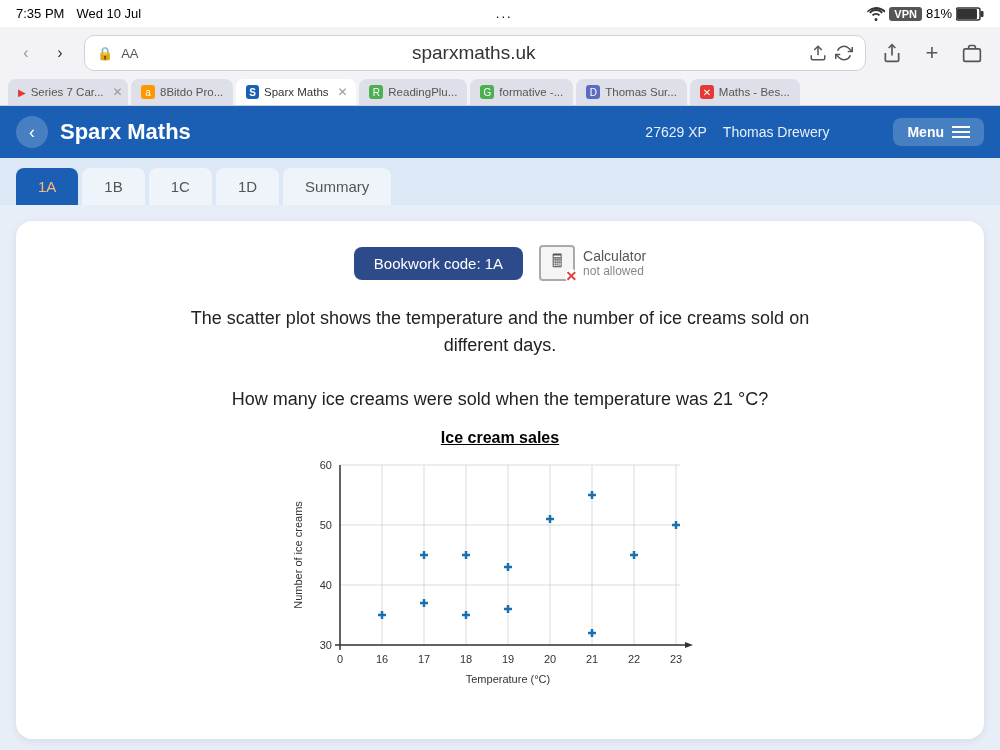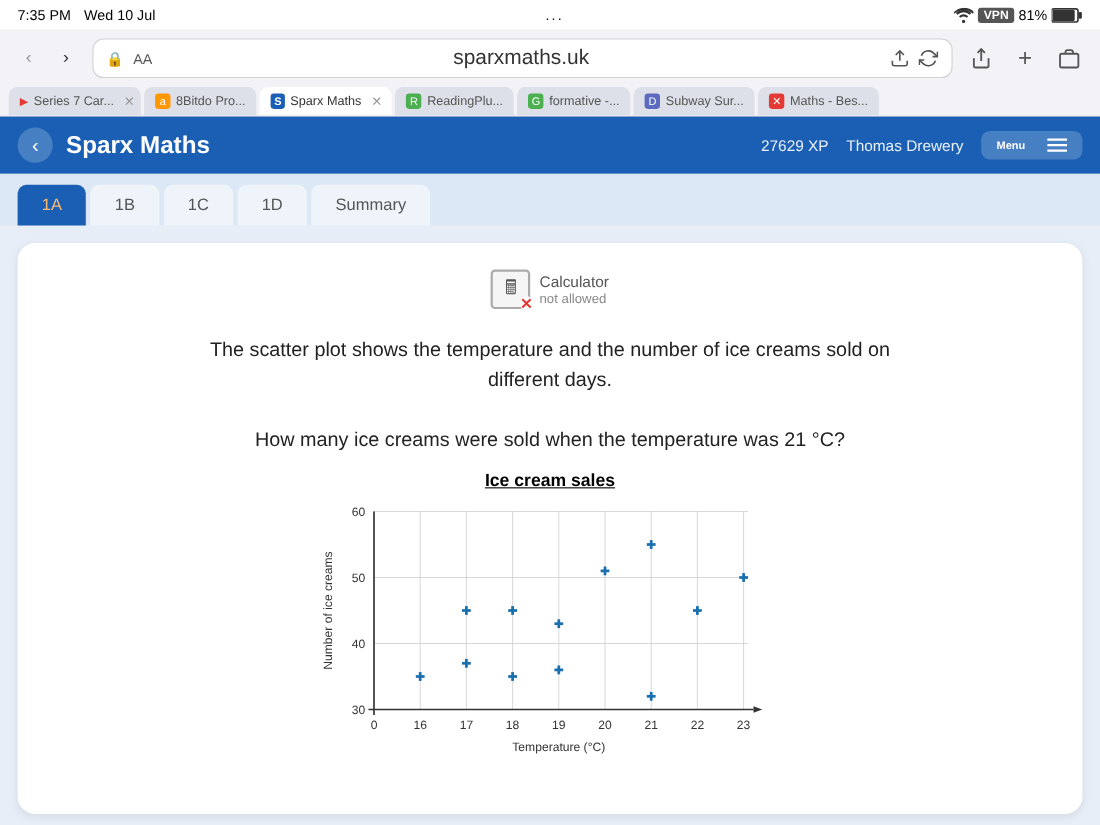--- a/index.html
+++ b/index.html
@@ -110,24 +110,24 @@
       margin-left: 12px;
       color: white;
       flex: 1;
     }
     .header-right { display: flex; align-items: center; gap: 16px; }
     .xp-text { font-size: 14px; color: rgba(255,255,255,0.9); }
     .user-name { font-size: 14px; color: rgba(255,255,255,0.9); }
     .menu-btn {
       background: rgba(255,255,255,0.2);
       border: none; border-radius: 8px;
-      color: white; font-size: 10px; font-weight: 600;
+      color: white; font-size: 14px; font-weight: 600;
       padding: 6px 14px;
       cursor: pointer;
-      display: flex; align-items: center; gap: 20px;
+      display: flex; align-items: center; gap: 8px; margin-left: 48px;
     }
 
     
     .content-tabs {
       background: #dce8f5;
       display: flex;
       padding: 10px 16px 0;
       gap: 4px;
     }
     .content-tab {
@@ -308,21 +308,21 @@
     <div class="tab">
       <span class="tab-favicon" style="background:#4caf50;color:white;border-radius:3px;padding:0 2px;">R</span>
       <span>ReadingPlu...</span>
     </div>
     <div class="tab">
       <span class="tab-favicon" style="background:#4caf50;color:white;border-radius:3px;padding:0 2px;">G</span>
       <span>formative -...</span>
     </div>
     <div class="tab">
       <span class="tab-favicon" style="background:#5c6bc0;color:white;border-radius:3px;padding:0 2px;">D</span>
-      <span>Subway Sur...</span>
+      <span>Thomas Sur...</span>
     </div>
     <div class="tab">
       <span class="tab-favicon" style="background:#e53935;color:white;border-radius:3px;padding:0 2px;">✕</span>
       <span>Maths - Bes...</span>
     </div>
   </div>
 </div>
 
 <div class="app-header">
   <button class="back-btn">‹</button>
@@ -346,20 +346,21 @@
   <button class="content-tab">1B</button>
   <button class="content-tab">1C</button>
   <button class="content-tab">1D</button>
   <button class="content-tab">Summary</button>
 </div>
 
 <div class="main-content">
   <div class="card">
 
     <div class="bookwork-bar">
+      <div class="bookwork-badge">Bookwork code: 1A</div>
       <div class="calculator-badge">
         <div class="calc-icon">
           🖩
           <span class="calc-x">✕</span>
         </div>
         <div>
           <div style="font-size:14px;font-weight:400;">Calculator</div>
           <div style="font-size:12px;color:#888;">not allowed</div>
         </div>
       </div>

